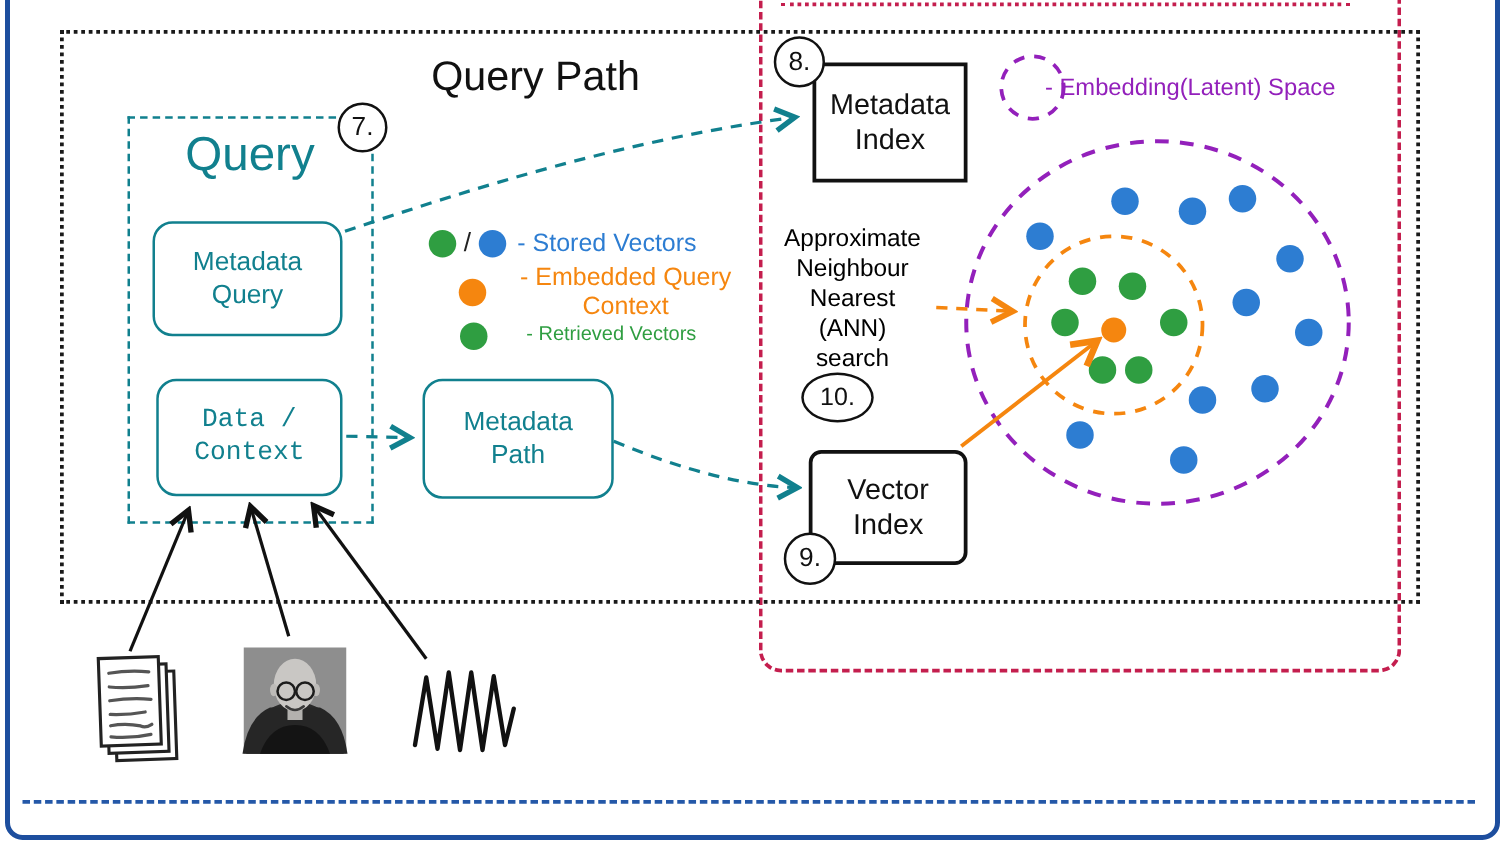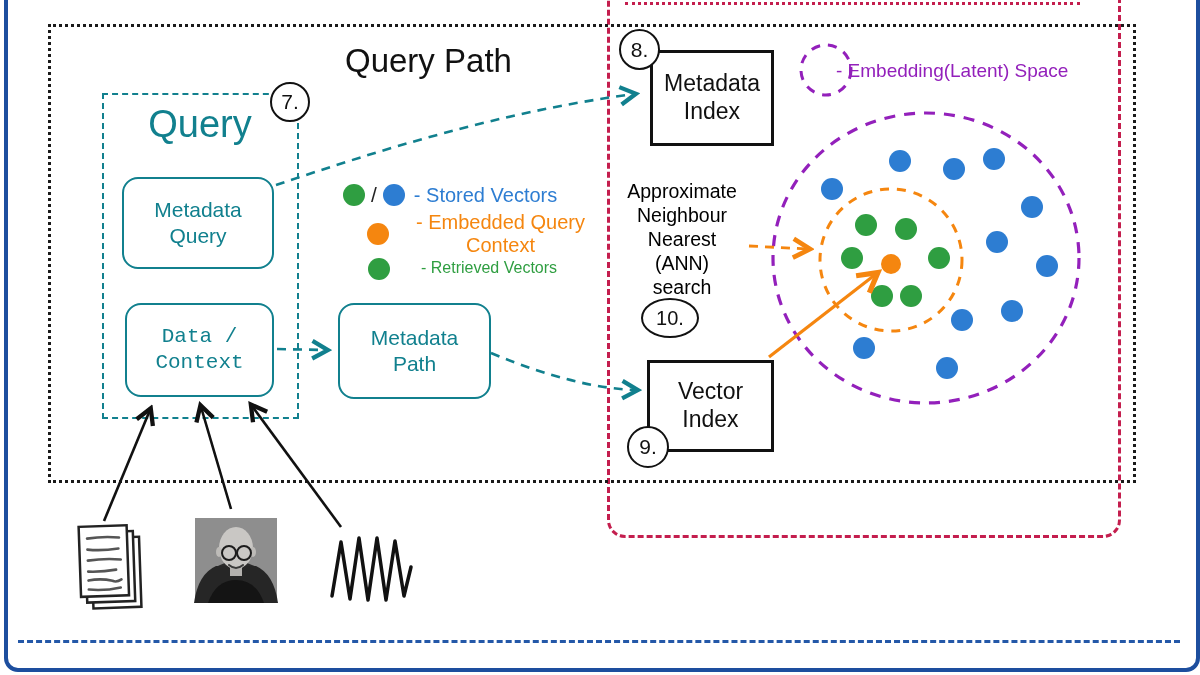--- a/index.html
+++ b/index.html
@@ -21,21 +21,21 @@
             display:flex;flex-direction:column;align-items:center;justify-content:center;
             font-size:21px;line-height:1.25;text-align:center;z-index:3;}
   .metadata-query{left:122px;top:177px;width:148px;height:88px;}
   .data-context{left:125px;top:303px;width:145px;height:90px;font-family:Liberation Mono, monospace;}
   .embedding-model{left:338px;top:303px;width:149px;height:92px;}
   
   .black-box{border:3px solid #111;background:#fff;color:#111;
              display:flex;flex-direction:column;align-items:center;justify-content:center;
              font-size:23px;line-height:1.2;text-align:center;z-index:3;}
   .metadata-index{left:650px;top:50px;width:118px;height:90px;}
-  .vector-index{left:647px;top:360px;width:121px;height:86px;}
+  .vector-index{left:647px;top:360px;width:121px;height:86px;border-radius:10px;}
   
   .step{border:2.5px solid #111;border-radius:50%;background:#fff;color:#111;
         display:flex;align-items:center;justify-content:center;font-size:21px;z-index:4;}
   .step7{left:270px;top:82px;width:36px;height:36px;}
   .step8{left:619px;top:29px;width:37px;height:37px;}
   .step9{left:627px;top:426px;width:38px;height:38px;}
   .step10{left:641px;top:298px;width:54px;height:36px;font-size:20px;}
   
   .dot{display:inline-block;width:22px;height:22px;border-radius:50%;}
   .dot.green{background:#2f9e41;} .dot.blue{background:#2d7dd2;} .dot.orange{background:#f5860f;}

